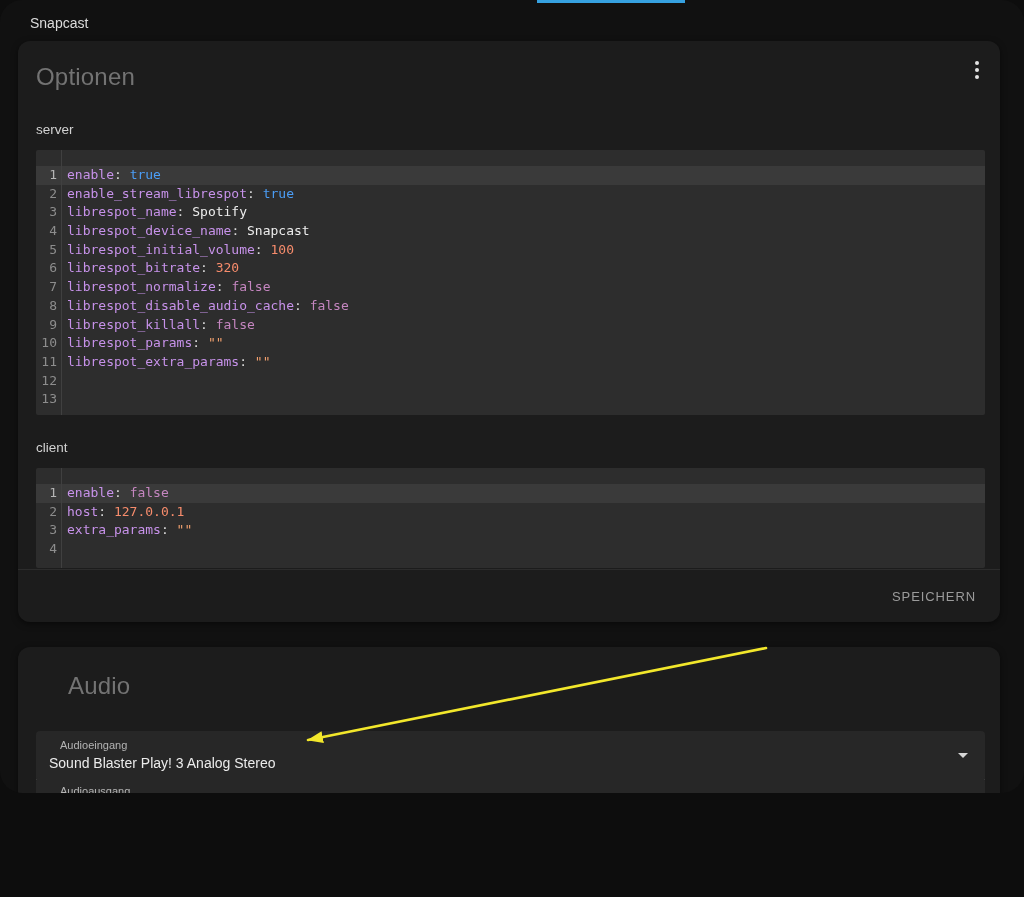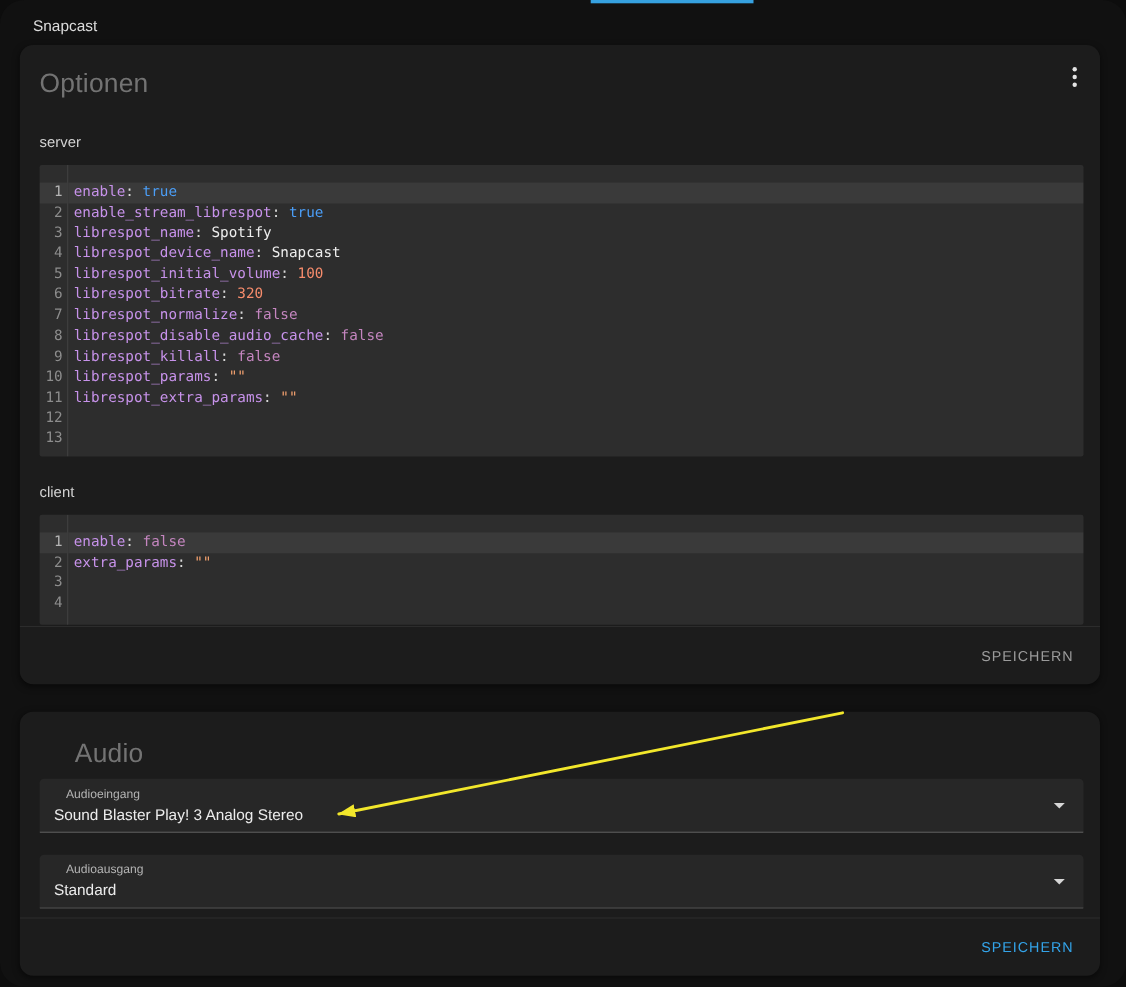--- a/index.html
+++ b/index.html
@@ -1,16 +1,16 @@
 <!DOCTYPE html>
 <html style="--page_bg: #111111; --card_bg: #1c1c1c; --text: #e8e8e8; --tab_indicator: #36a1e0; --editor_bg: #2d2d2d; --editor_active_line: #3a3a3a; --gutter_border: #404040; --select_bg: #272727; --select_border: #7a7a7a; --divider: rgba(255,255,255,0.07); --save_disabled: #9b9b9b; --save_primary: #33a3e8; --syntax_key: #c792ea; --syntax_punct: #d9d9d9; --syntax_true: #4b9ef7; --syntax_false: #c586c0; --syntax_number: #f78c6c; --syntax_string: #f2a06e; --syntax_plain: #ededed; --syntax_line_number: #8d8d8d;"><head>
 <meta charset="utf-8">
 <style>
   html,body{margin:0;padding:0;background:#0d0d0d;}
-  .page{position:relative;width:1024px;height:897px;background:var(--page_bg,#111111);
+  .page{position:relative;width:1024px;height:793px;background:var(--page_bg,#111111);
         font-family:"Liberation Sans","DejaVu Sans",sans-serif;color:var(--text,#e8e8e8);overflow:hidden;border-radius:22px;}
   .tab-indicator{position:absolute;left:537px;top:0;width:148px;height:3px;background:var(--tab_indicator,#36a1e0);}
   .addon-title{position:absolute;left:30px;top:15px;font-size:14px;color:#dcdcdc;}
 
   .card{position:absolute;left:18px;width:982px;background:var(--card_bg,#1c1c1c);
         border-radius:12px;box-shadow:0 2px 6px rgba(0,0,0,.5);}
   .card-options{top:41px;height:581px;}
   .card-audio{top:647px;height:240px;}
   .card-title{position:absolute;left:18px;top:22px;margin:0;font-size:24px;font-weight:400;
               color:#737373;letter-spacing:.2px;}
@@ -49,21 +49,21 @@
   .card-actions{position:absolute;left:0;right:0;bottom:0;height:52px;
                 border-top:1px solid var(--divider,rgba(255,255,255,.07));}
   .save-btn{position:absolute;right:16px;top:50%;transform:translateY(-50%);background:none;border:none;
             font-family:inherit;font-size:13px;font-weight:500;letter-spacing:.9px;cursor:pointer;
             padding:8px 8px;border-radius:4px;}
   .save-btn.disabled{color:var(--save_disabled,#9b9b9b);}
   .save-btn.primary{color:var(--save_primary,#33a3e8);}
 
   .select{position:absolute;left:18px;width:949px;height:48px;background:var(--select_bg,#272727);
           border-bottom:1px solid var(--select_border,#7a7a7a);border-radius:4px 4px 0 0;cursor:pointer;}
-  .select-input{top:61px;}
+  .select-input{top:84px;}
   .select-output{top:130px;text-align:right;}
   .select-label{position:absolute;left:24px;top:8px;font-size:11px;color:#b4b4b4;}
   .select-value{position:absolute;left:13px;top:24px;font-size:14px;color:#ececec;}
   .select-arrow{position:absolute;right:17px;top:22px;width:0;height:0;
                 border-left:5px solid transparent;border-right:5px solid transparent;
                 border-top:5px solid #d6d6d6;}
 
   .annotation{position:absolute;left:0;top:0;pointer-events:none;}
 </style>
 </head>
@@ -117,20 +117,21 @@
     <div class="section-label lbl-client">client</div>
     <div class="editor editor-client">
       <div class="gutter">
           <div class="ln active">1</div>
           <div class="ln">2</div>
           <div class="ln">3</div>
           <div class="ln">4</div>
         </div>
       <div class="code-lines">
           <div class="code-line active"><span class="tok-key">enable</span><span class="tok-punct">: </span><span class="tok-bf">false</span></div>
+          <div class="code-line"><span class="tok-key">host</span><span class="tok-punct">: </span><span class="tok-num">127.0.0.1</span></div>
           <div class="code-line"><span class="tok-key">extra_params</span><span class="tok-punct">: </span><span class="tok-str">""</span></div>
           <div class="code-line"></div>
         </div>
     </div>
 
     <div class="card-actions">
       <button class="save-btn disabled">SPEICHERN</button>
     </div>
   </section>
 

